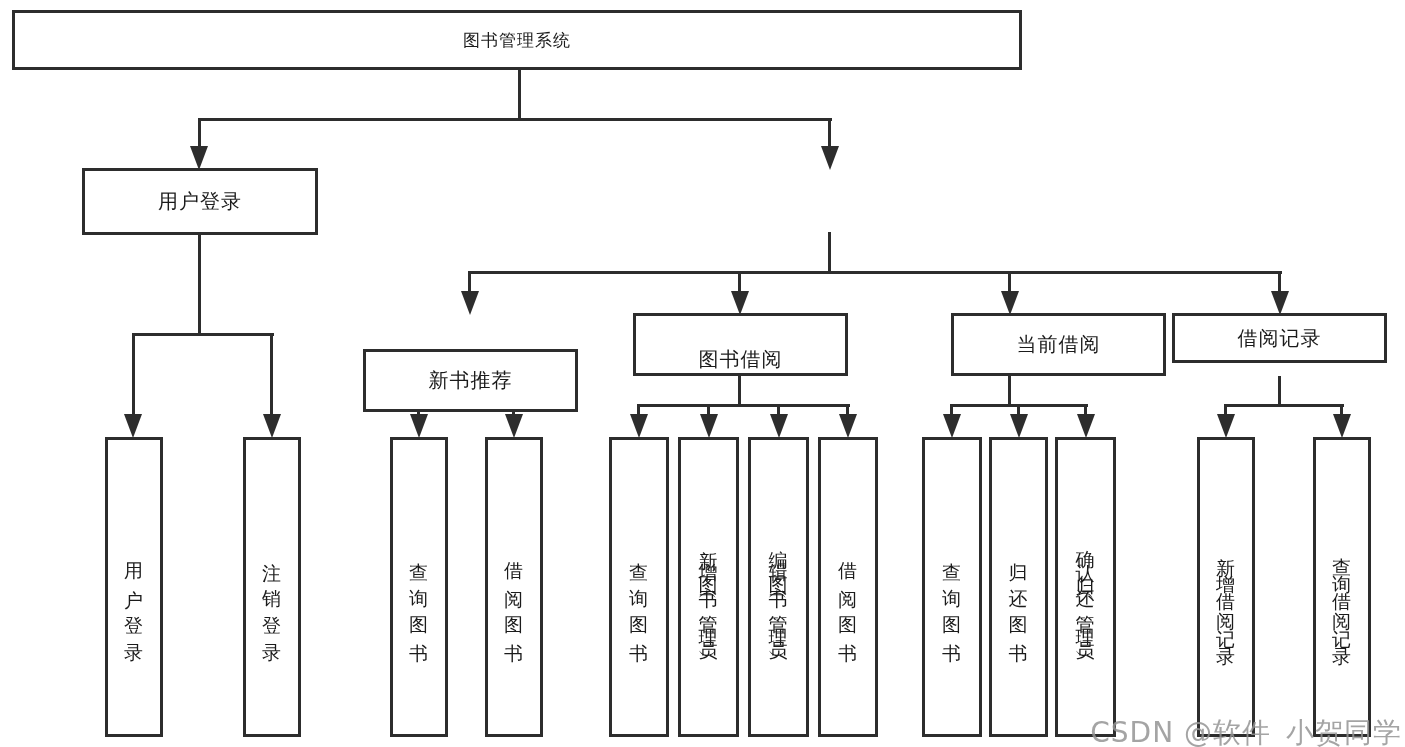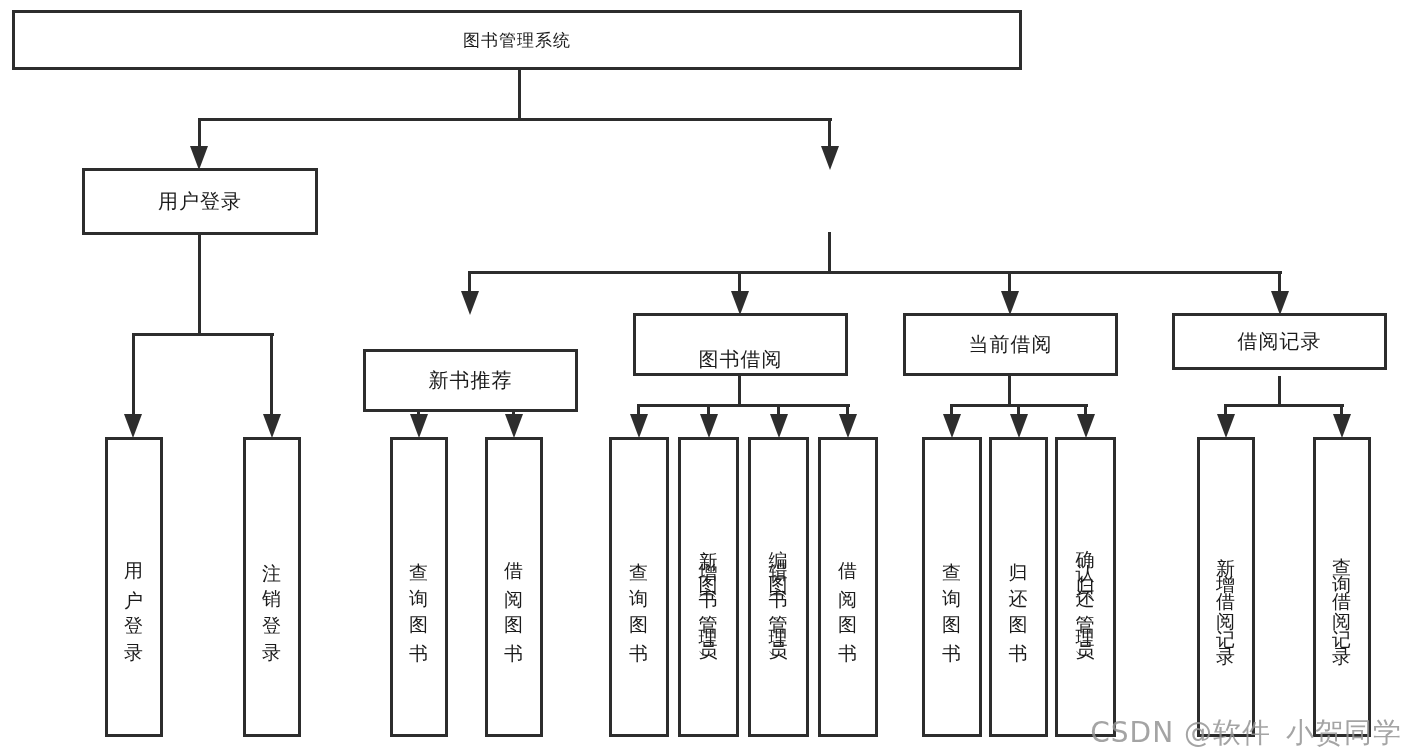--- a/index.html
+++ b/index.html
@@ -124,24 +124,24 @@
   <div class="node" style="left:82px;top:168px;width:236px;height:67px;">
     <span class="lbl">用户登录</span>
   </div>
 
   <div class="node" style="left:363px;top:313px;width:215px;height:63px;margin-top:36px;">
     <span class="lbl">新书推荐</span>
   </div>
   <div class="node" style="left:633px;top:313px;width:215px;height:63px;align-items:flex-end;">
     <span class="lbl">图书借阅</span>
   </div>
-  <div class="node" style="left:903px;top:313px;width:215px;height:63px;text-align:center;">
+  <div class="node" style="left:951px;top:313px;width:215px;height:63px;text-align:center;">
     <span class="lbl">当前借阅</span>
   </div>
-  <div class="node" style="left:1172px;top:313px;width:215px;height:57px;">
+  <div class="node" style="left:1172px;top:313px;width:215px;height:50px;">
     <span class="lbl">借阅记录</span>
   </div>
 
   <div class="node leaf" style="left:105px;top:437px;width:58px;height:300px;">
     <span class="vtext sp4">用户登录</span>
   </div>
   <div class="node leaf" style="left:243px;top:437px;width:58px;height:300px;">
     <span class="vtext sp4">注销登录</span>
   </div>
 

